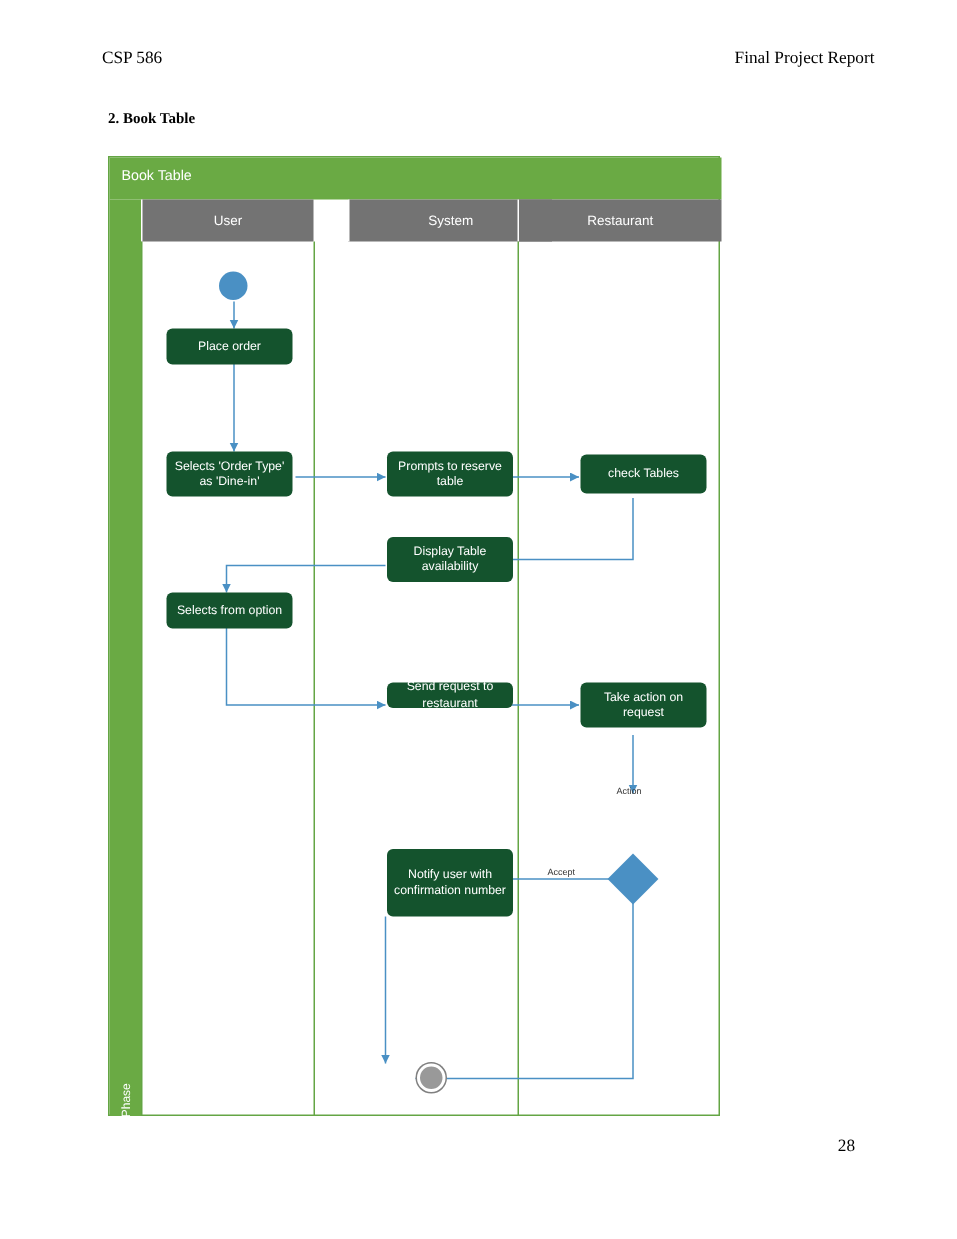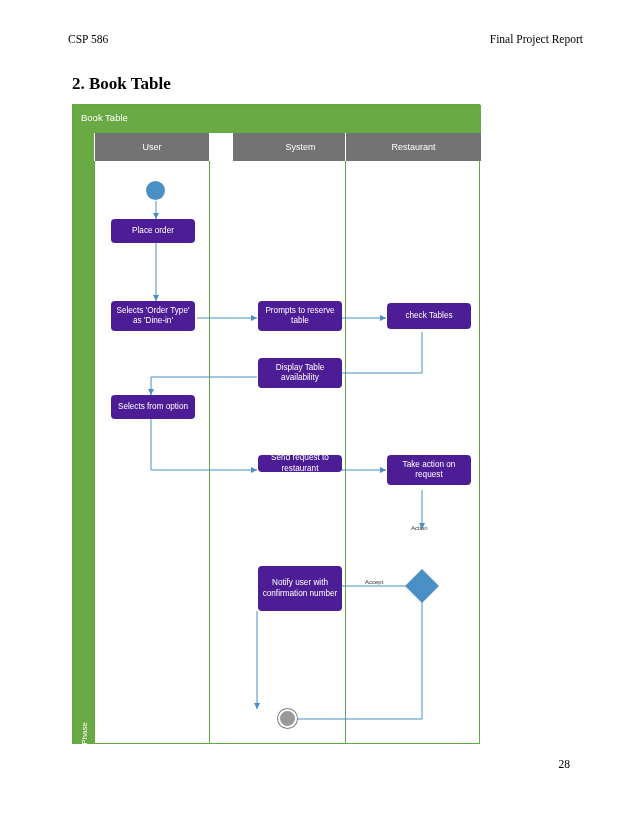--- a/index.html
+++ b/index.html
@@ -27,21 +27,21 @@
     color: #000;
     font-family: "Liberation Serif", serif;
   }
   .hdr-left { left: 68px; }
   .hdr-right { right: 55px; }
 
   .section-title {
     position: absolute;
     left: 72px;
     top: 74px;
-    font-size: 17px;
+    font-size: 10px;
     font-weight: bold;
     font-family: "Liberation Serif", serif;
     color: #000;
   }
 
   .page-num {
     position: absolute;
     right: 68px;
     top: 758px;
     font-size: 11.5px;
@@ -112,21 +112,21 @@
     position: absolute;
     top: 56px;
     width: 1px;
     height: 583px;
     background: #64a544;
   }
 
   
   .node {
     position: absolute;
-    background: #4c1d95;
+    background: #14532d;
     border-radius: 4px;
     color: #ffffff;
     font-size: 8.2px;
     line-height: 10.5px;
     font-family: "Liberation Sans", sans-serif;
     display: flex;
     align-items: center;
     justify-content: center;
     text-align: center;
     box-sizing: border-box;

